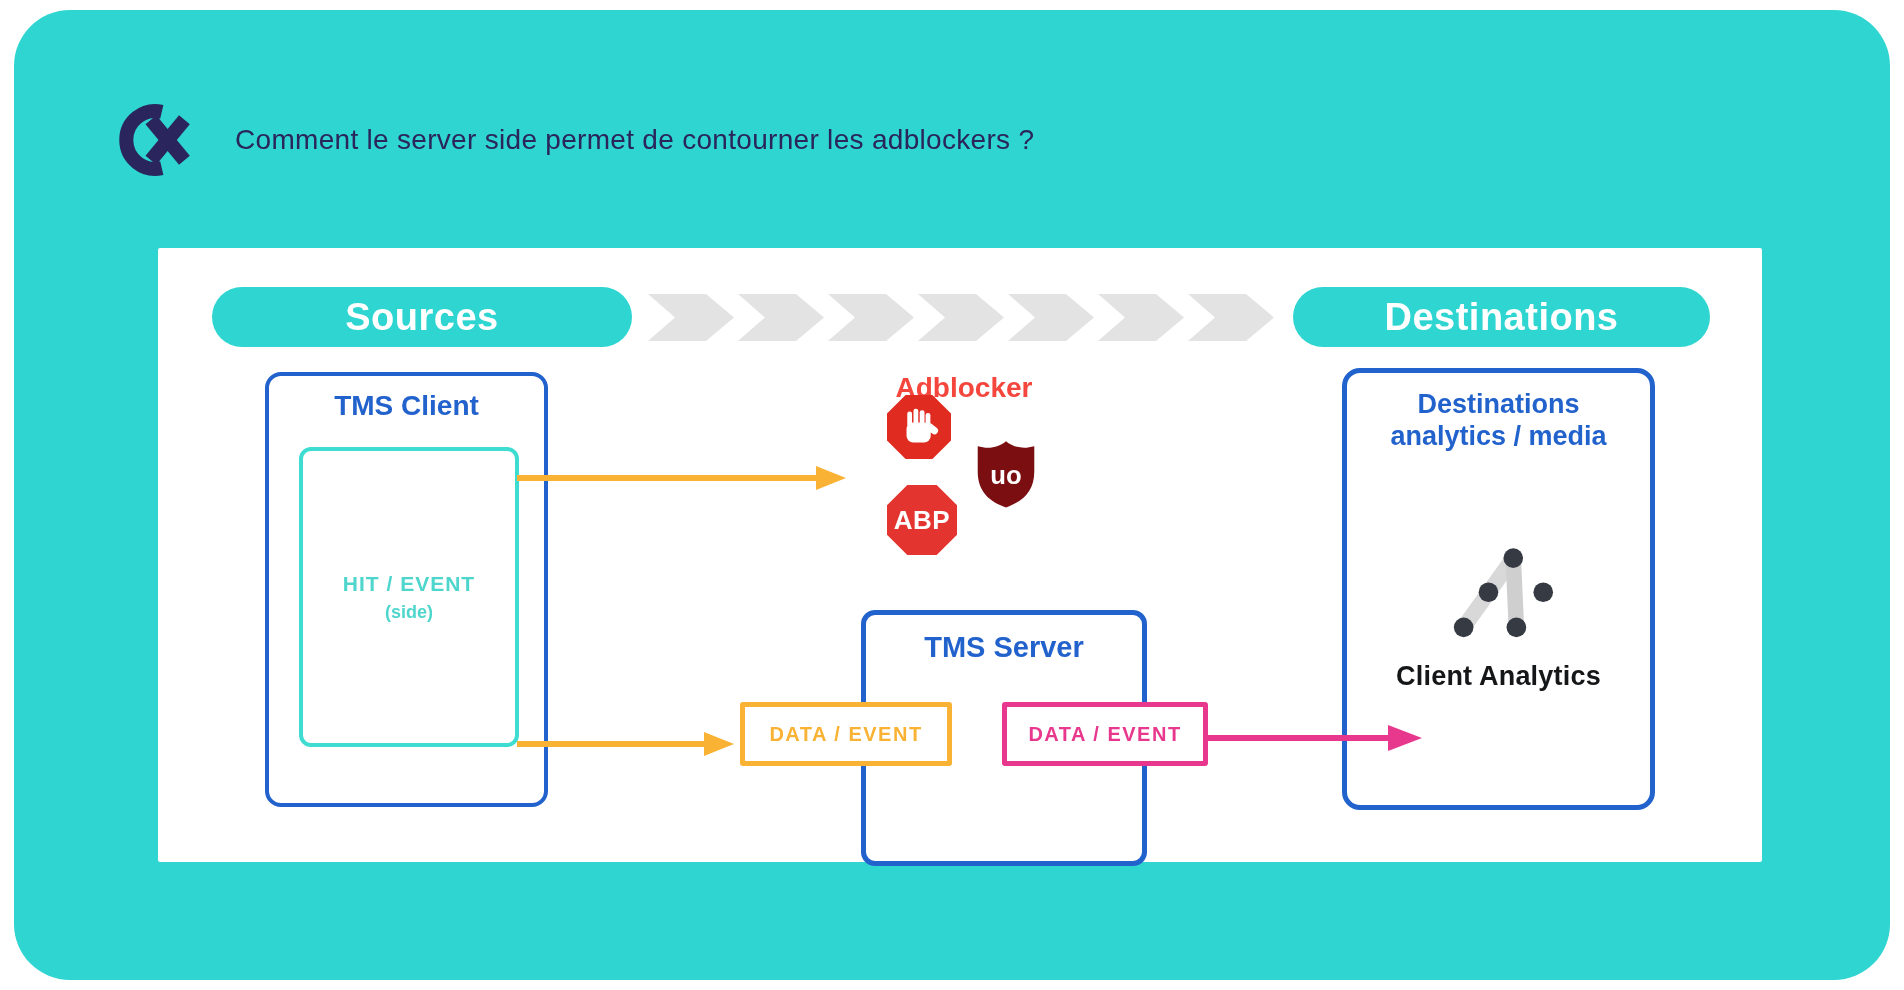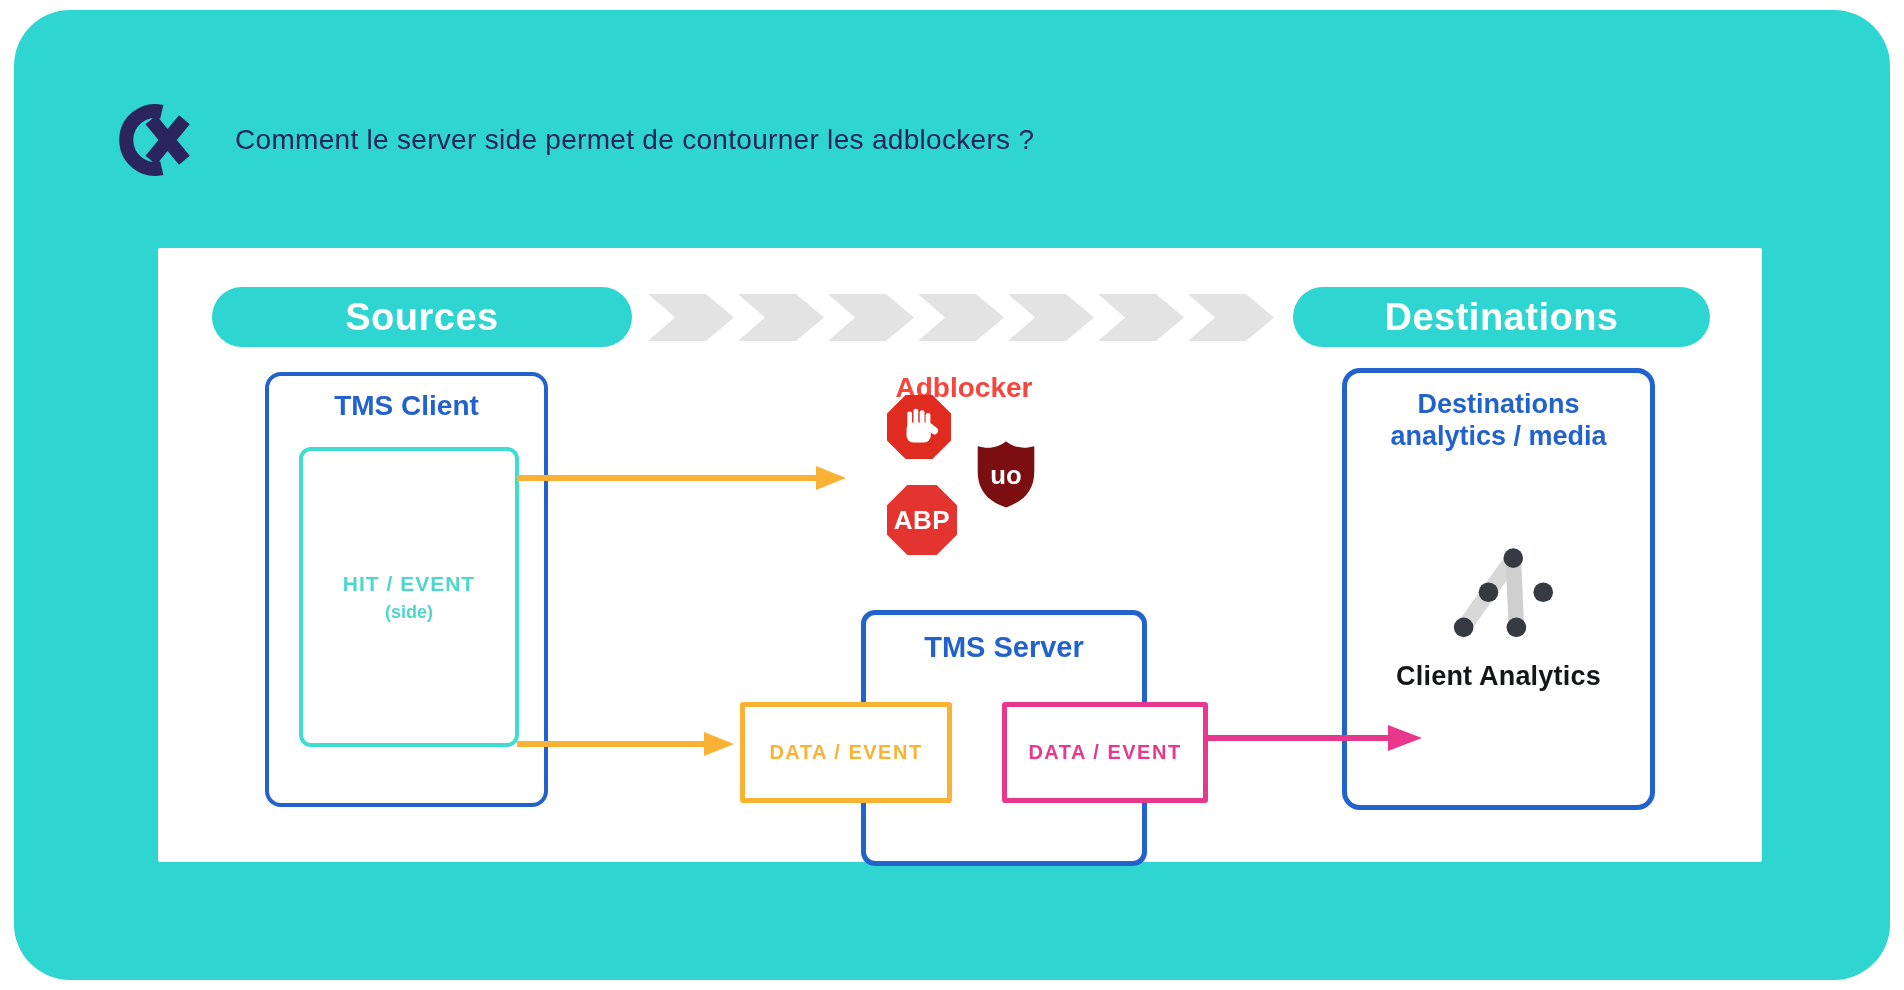--- a/index.html
+++ b/index.html
@@ -45,21 +45,21 @@
   .hit-box { position:absolute; left:30px; top:71px; width:220px; height:300px;
              border:4px solid var(--teal-border); border-radius:12px;
              display:flex; flex-direction:column; align-items:center; justify-content:center;
              gap:6px; color:var(--teal-text); font-weight:700; }
   .hit-l1 { font-size:21px; letter-spacing:1px; }
   .hit-l2 { font-size:18px; }
 
   .tms-server { left:703px; top:362px; width:286px; height:256px; border-radius:14px; z-index:1; }
   .tms-server .box-title { margin-top:16px; font-size:29px; }
 
-  .data-box { position:absolute; top:454px; height:101px; background:#ffffff;
+  .data-box { position:absolute; top:454px; height:64px; background:#ffffff;
               border-radius:3px; display:flex; align-items:center; justify-content:center;
               font-size:20px; font-weight:700; letter-spacing:1.5px; z-index:4; }
   .data-box.yellow { left:582px; width:212px; border:5px solid var(--yellow); color:var(--yellow); }
   .data-box.pink   { left:844px; width:206px; border:5px solid var(--pink);   color:var(--pink); }
 
   .partners { left:1184px; top:120px; width:313px; height:442px; border-radius:18px; }
   .partners .box-title { margin-top:16px; font-size:27px; line-height:1.18; }
   .piano-logo { position:absolute; left:96px; top:156px; width:124px; height:114px; }
   .partner-name { position:absolute; left:0; top:288px; width:100%; text-align:center;
                   font-size:27px; font-weight:700; color:var(--text-black); letter-spacing:.2px; }

